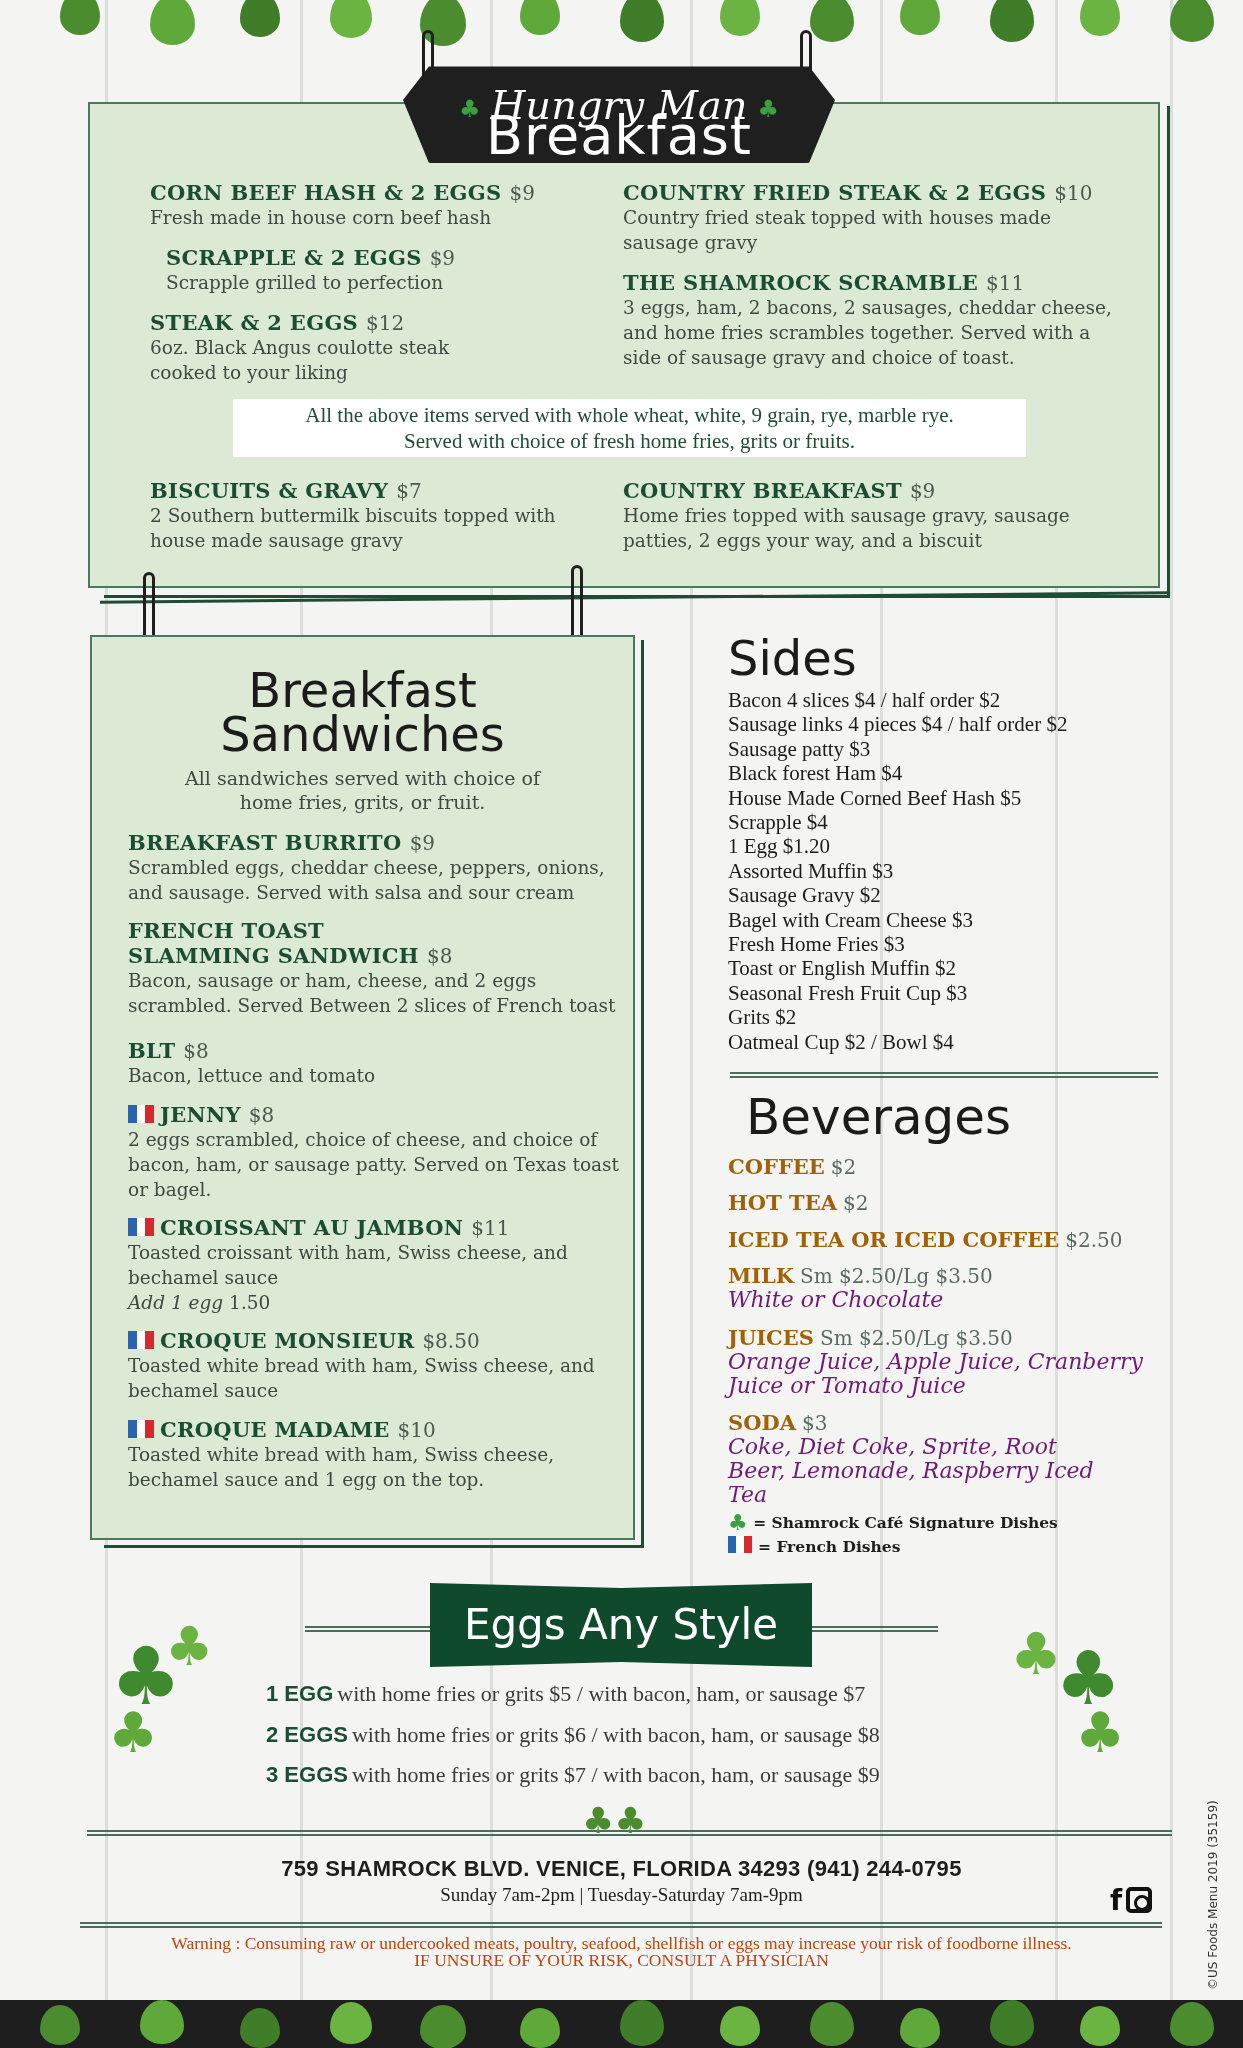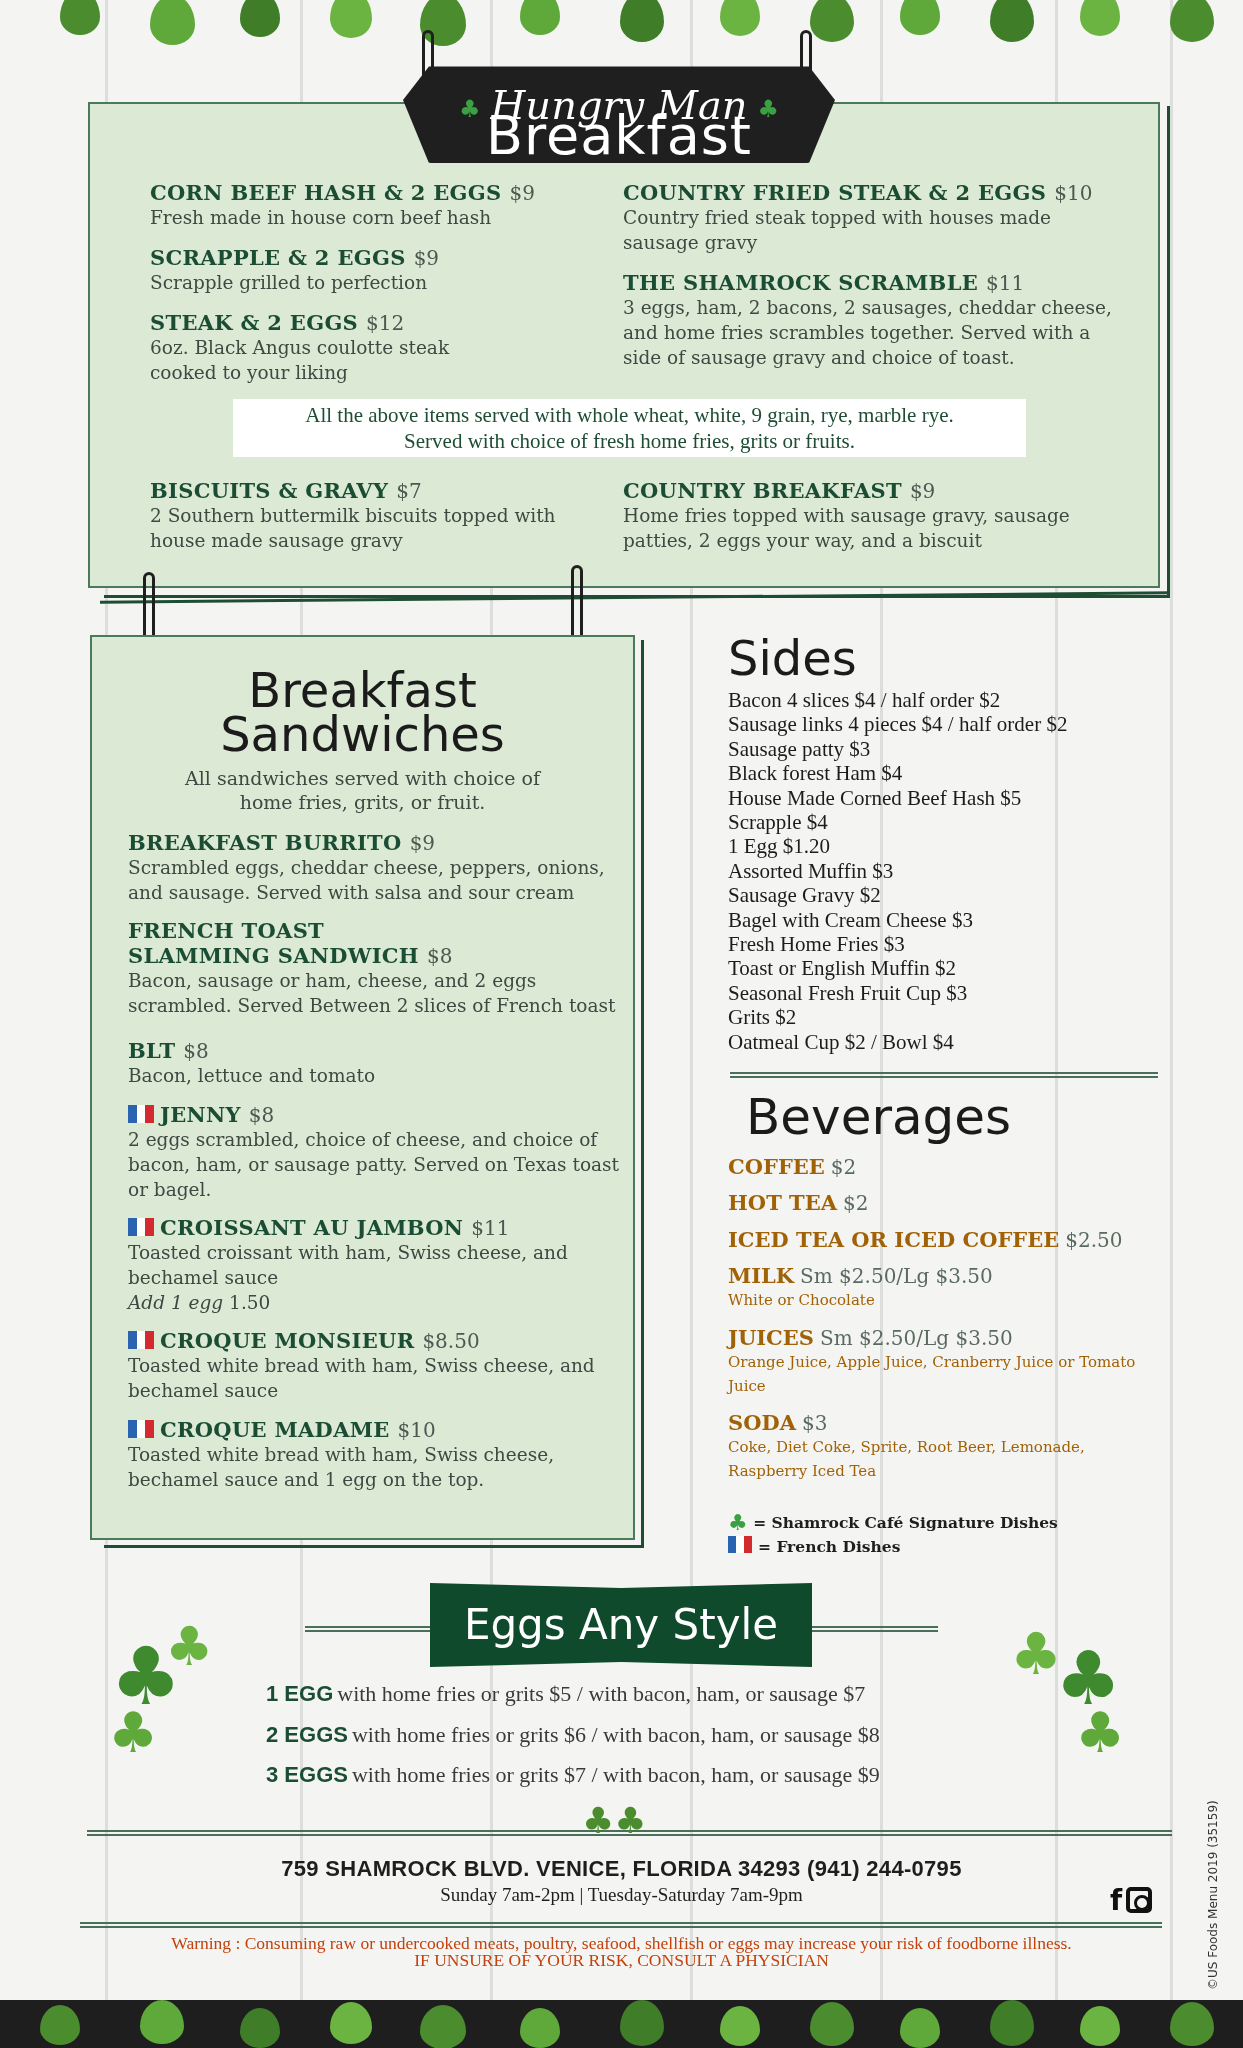--- a/index.html
+++ b/index.html
@@ -77,21 +77,21 @@
   }
 
   .flag { display: inline-block; width: 26px; height: 18px; vertical-align: -1px; margin-right: 6px; }
   .flag span { display: inline-block; width: 33.3%; height: 100%; }
 
   .sides-list { position: absolute; left: 728px; top: 688px; font-family: "Liberation Serif", serif; font-size: 21px; line-height: 24.4px; color: #1c1c1c; }
 
   .bev { position: absolute; left: 728px; }
   .bev-name { font-family: "DejaVu Serif", serif; font-weight: bold; color: #a16207; font-size: 21px; }
   .bev-price { font-family: "DejaVu Serif", serif; color: #5a6a60; font-size: 20px; margin-left: 6px; }
-  .bev-desc { font-family: "DejaVu Serif", serif; font-size: 15px; color: #a16207; line-height: 24px; }
+  .bev-desc { font-family: "DejaVu Serif", serif; font-size: 22px; color: #701a75; line-height: 24px; font-style: italic; }
 
   .double-rule { position: absolute; height: 6px; border-top: 2px solid #4a6e5a; border-bottom: 2px solid #4a6e5a; }
 
   .eggs-banner {
     position: absolute; left: 430px; top: 1583px; width: 382px; height: 84px;
     background: #0f4a2c; color: #fff; text-align: center;
     font-family: "DejaVu Sans", sans-serif; font-size: 42px; line-height: 84px;
     clip-path: polygon(0 0, 50% 6%, 100% 0, 100% 100%, 50% 94%, 0 100%);
   }
   .egg-row { position: absolute; left: 266px; font-family: "Liberation Serif", serif; font-size: 22px; color: #3a3a3a; }
@@ -151,21 +151,21 @@
   <div class="sign-line1">
     <span class="sign-clover">♣</span><span>Hungry Man</span><span class="sign-clover">♣</span>
   </div>
   <div class="sign-line2">Breakfast</div>
 </div>
 
 <div class="item" style="left:150px;top:180px;width:440px">
   <div><span class="item-name">CORN BEEF HASH &amp; 2 EGGS</span><span class="item-price">$9</span></div>
   <div class="item-desc">Fresh made in house corn beef hash</div>
 </div>
-<div class="item" style="left:150px;top:245px;width:440px">
+<div class="item" style="left:166px;top:245px;width:440px">
   <div><span class="item-name">SCRAPPLE &amp; 2 EGGS</span><span class="item-price">$9</span></div>
   <div class="item-desc">Scrapple grilled to perfection</div>
 </div>
 <div class="item" style="left:150px;top:310px;width:330px">
   <div><span class="item-name">STEAK &amp; 2 EGGS</span><span class="item-price">$12</span></div>
   <div class="item-desc">6oz. Black Angus coulotte steak cooked to your liking</div>
 </div>
 <div class="item" style="left:623px;top:180px;width:490px">
   <div><span class="item-name">COUNTRY FRIED STEAK &amp; 2 EGGS</span><span class="item-price">$10</span></div>
   <div class="item-desc">Country fried steak topped with houses made sausage gravy</div>

